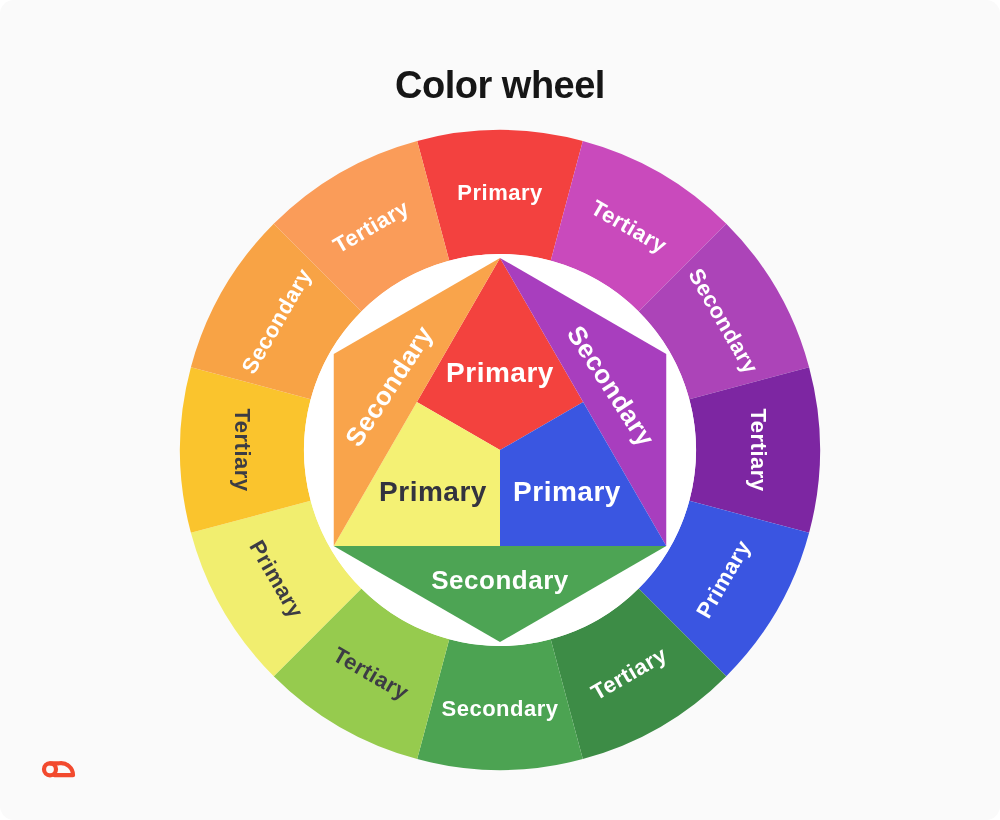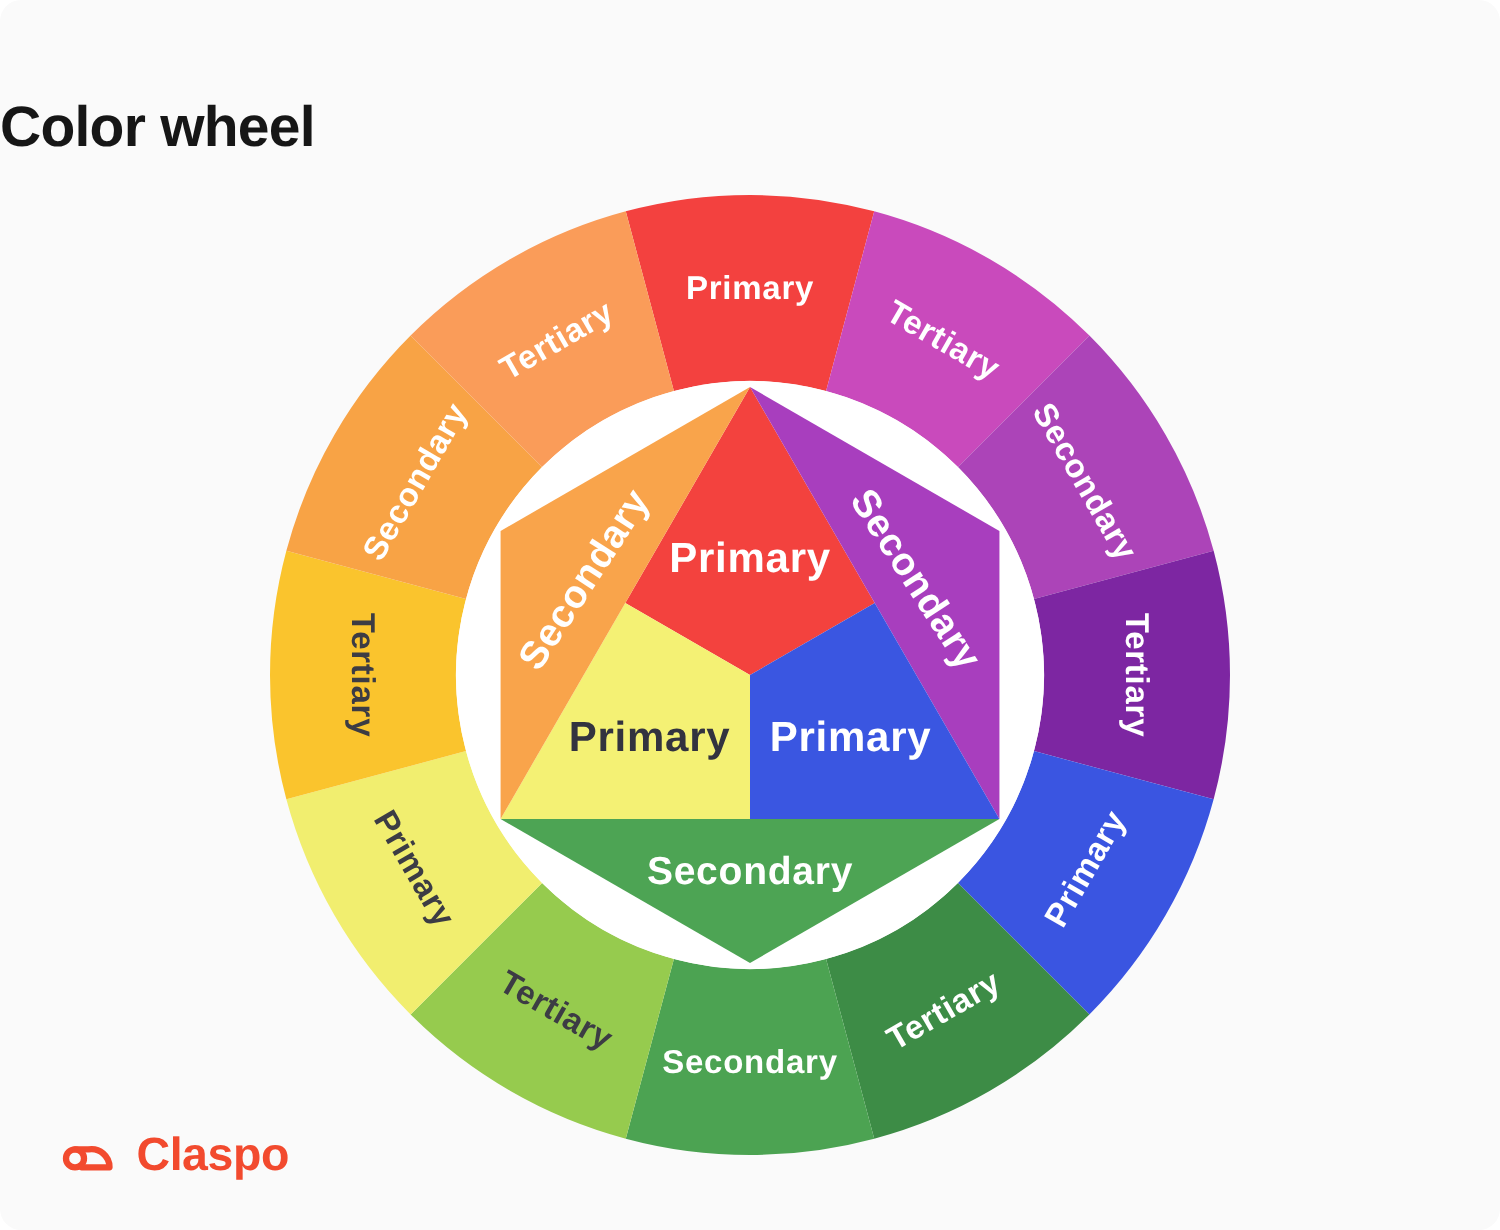--- a/index.html
+++ b/index.html
@@ -11,20 +11,21 @@
   *{margin:0;padding:0;box-sizing:border-box;}
   html,body{width:1000px;height:820px;background:var(--page);overflow:hidden;}
   body{font-family:"Liberation Sans","DejaVu Sans",sans-serif;position:relative;}
   .card{
     position:absolute;inset:0;
     background:var(--bg);
     border-radius:14px;
   }
   .page-title{
     position:absolute;top:64px;left:0;width:100%;
+    text-align:center;
     font-size:38px;font-weight:bold;letter-spacing:-0.5px;
     color:var(--title);
   }
   #wheel-svg{position:absolute;left:0;top:0;}
   #wheel-svg text{
     font-family:"Liberation Sans","DejaVu Sans",sans-serif;
     font-weight:bold;
   }
   .logo{
     position:absolute;left:38px;top:752px;
@@ -85,14 +86,13 @@
     <text fill="#3C3C44" font-size="22" text-anchor="middle" dominant-baseline="central" letter-spacing="0.5" transform="translate(242 450.00000000000006) rotate(90)">Tertiary</text>
     <text fill="#FFFFFF" font-size="22" text-anchor="middle" dominant-baseline="central" letter-spacing="0.5" transform="translate(276.5654458236148 321) rotate(-60)">Secondary</text>
     <text fill="#FFFFFF" font-size="22" text-anchor="middle" dominant-baseline="central" letter-spacing="0.5" transform="translate(370.9999999999999 226.5654458236149) rotate(-30)">Tertiary</text>
   </svg>
 
 <div class="logo">
   <svg class="logo-icon" width="44" height="30" viewBox="0 0 44 30">
     <circle class="stroke" cx="12" cy="17.3" r="6"></circle>
     <path class="stroke" d="M12.2 11.3 H21 A12 12 0 0 1 35 23.2 H16.5"></path>
   </svg>
-  <span class="logo-text">Claspo</span>
 </div>
 
 </body></html>

